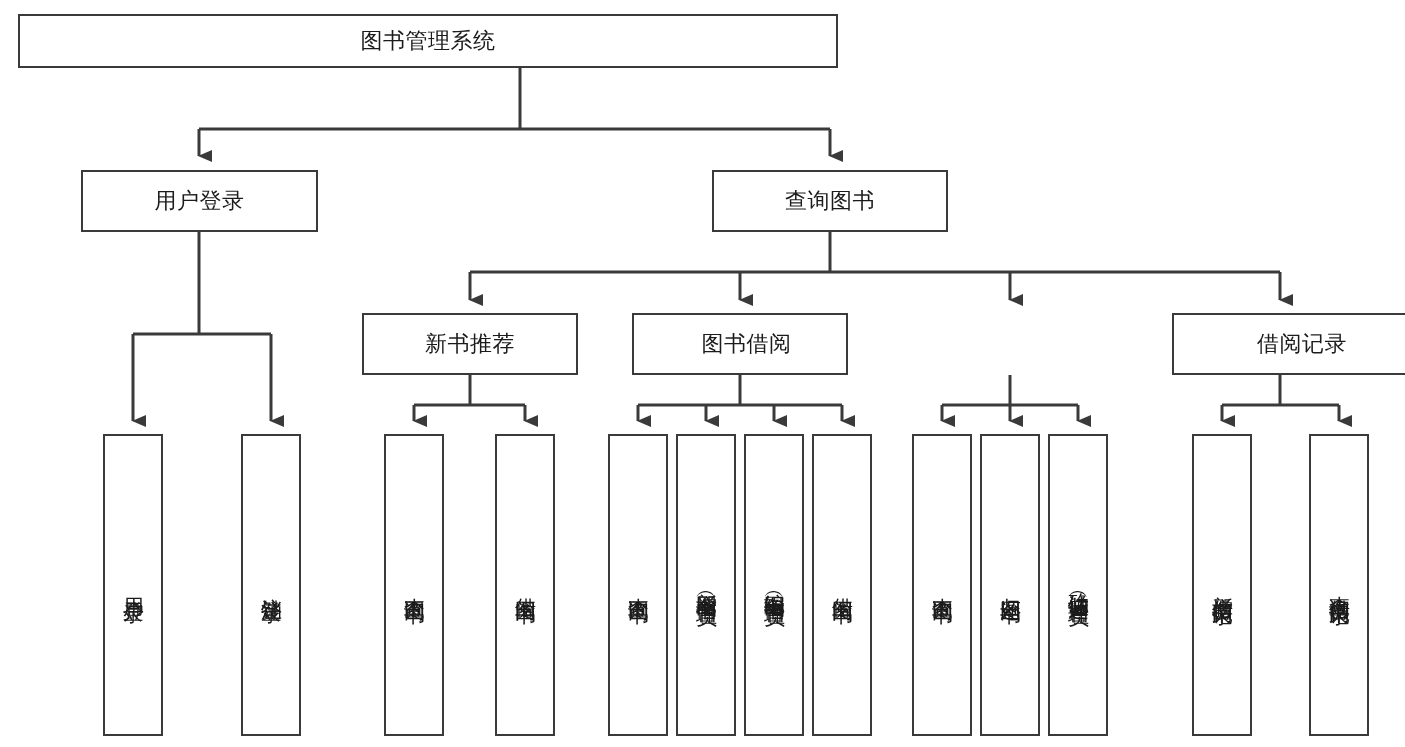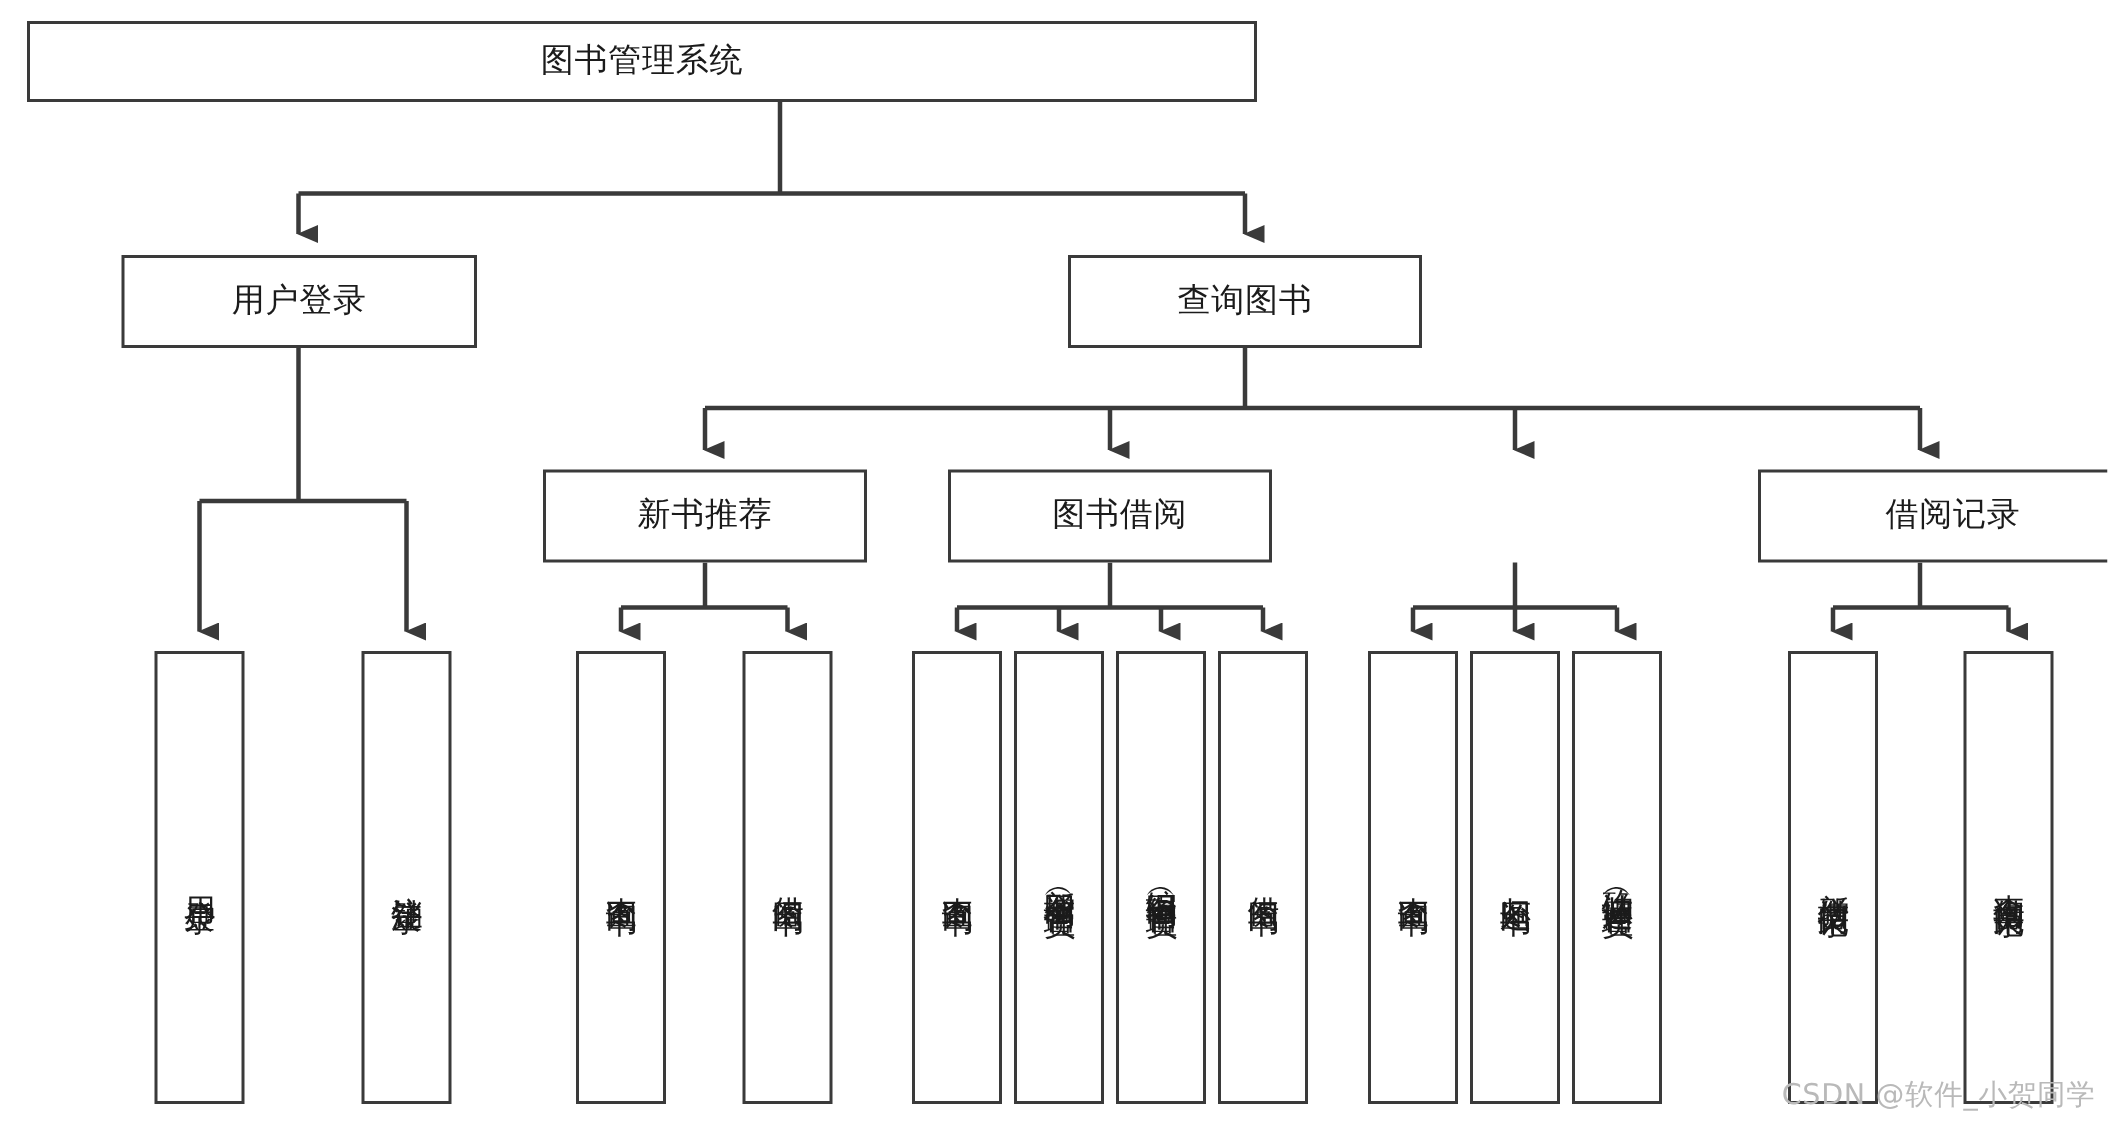--- a/index.html
+++ b/index.html
@@ -202,14 +202,13 @@
     <span class="leaf-label">确认归还（管理员）</span>
   </div>
 
   <div class="node leaf" style="left:1192px; top:434px; width:60px; height:302px;">
     <span class="leaf-label">新增借阅记录</span>
   </div>
   <div class="node leaf" style="left:1309px; top:434px; width:60px; height:302px;">
     <span class="leaf-label">查询借阅记录</span>
   </div>
 
-  <div id="watermark">CSDN @软件_小贺同学</div>
 </div>
 
 </body></html>

